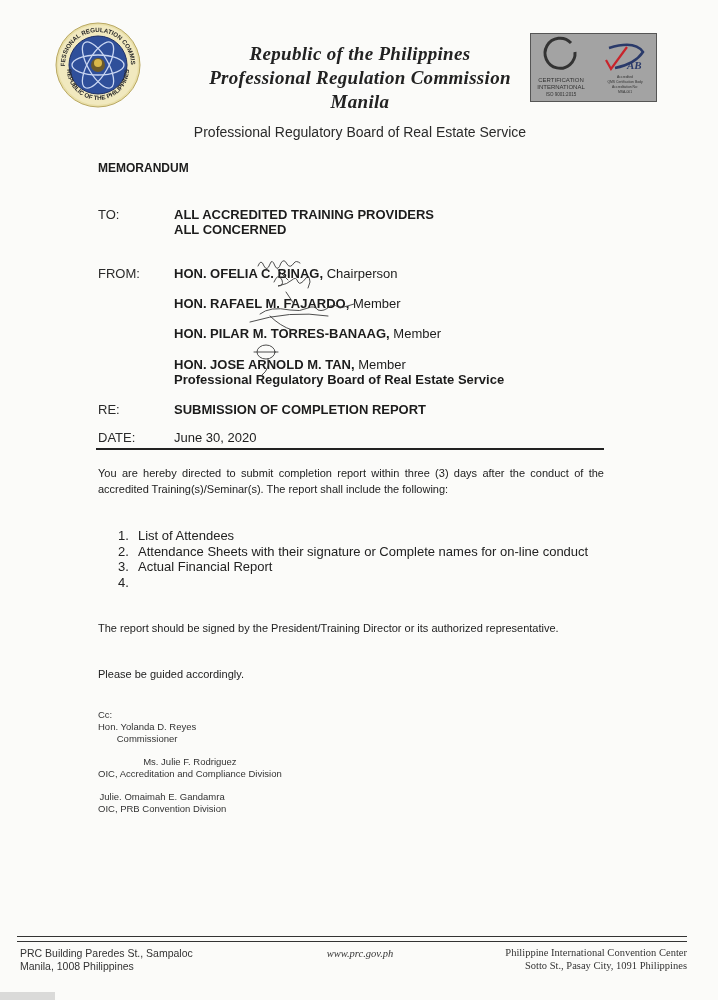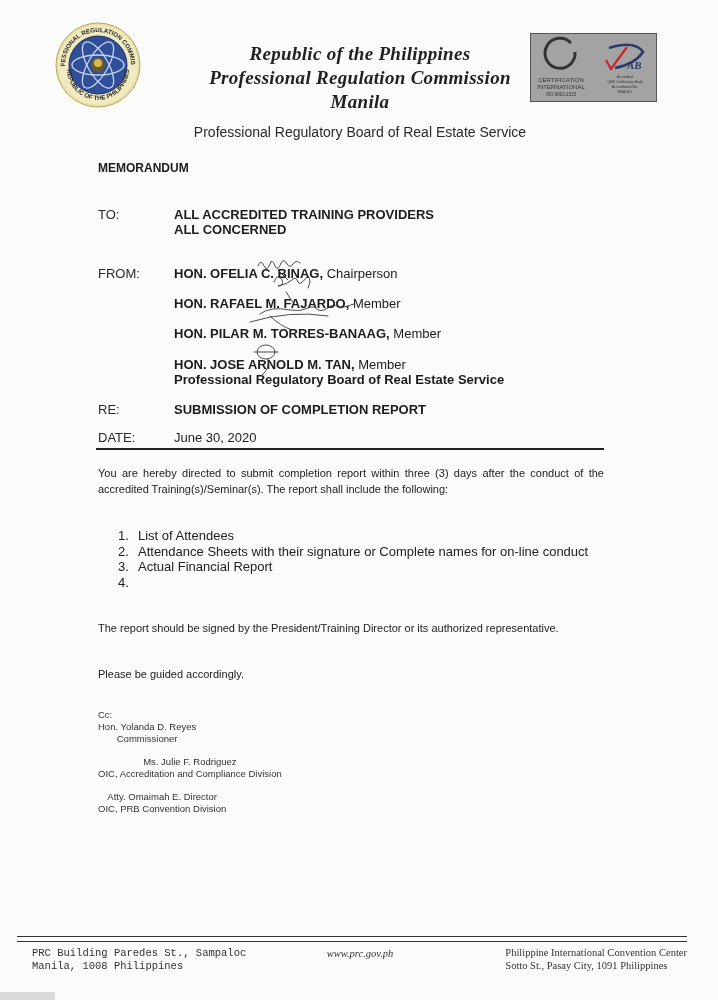--- a/index.html
+++ b/index.html
@@ -39,23 +39,23 @@
   .para { left: 98px; width: 506px; font-size: 11px; line-height: 16px; text-align: justify; color: #222; }
   .list { left: 118px; width: 486px; font-size: 13px; line-height: 15.5px; margin: 0; padding: 0; list-style: none; color: #222; }
   .list li { position: relative; padding-left: 20px; text-align: justify; }
   .list li .num { position: absolute; left: 0; top: 0; }
 
   .cc { left: 98px; font-size: 9.5px; line-height: 12px; color: #333; text-align: center; }
 
   
   .f-rule1 { left: 17px; top: 936px; width: 670px; border-top: 1.6px solid #333; }
   .f-rule2 { left: 17px; top: 941px; width: 670px; border-top: 1px solid #333; }
-  .f-left { left: 20px; top: 947px; font-family: Liberation Mono, monospace; font-size: 10.5px; line-height: 12.5px; color: #333; margin-left: 12px; }
+  .f-left { left: 20px; top: 947px; font-family: Liberation Sans, sans-serif; font-size: 10.5px; line-height: 12.5px; color: #333; }
   .f-mid { left: 280px; width: 160px; top: 948px; text-align: center; font-family: "Liberation Serif", serif; font-size: 10.5px; font-style: italic; font-weight: normal; color: #333; }
-  .f-right { right: 31px; top: 947px; font-family: "Liberation Serif", serif; font-size: 10.5px; line-height: 12.5px; color: #333; }
+  .f-right { right: 31px; top: 947px; text-align: right; font-family: "Liberation Serif", serif; font-size: 10.5px; line-height: 12.5px; color: #333; }
   .scan-edge { left: 0; top: 992px; width: 55px; height: 8px; background: #b9b9b9; opacity: 0.5; }
   .sig { pointer-events: none; }
 </style>
 </head>
 <body>
 
 <div class="abs seal">
   <svg width="86" height="86" viewBox="0 0 86 86">
     <circle cx="43" cy="43" r="42" fill="#e9dfa8" stroke="#b9a862" stroke-width="1"></circle>
     <circle cx="43" cy="43" r="40" fill="#f1e9bf"></circle>
@@ -162,21 +162,21 @@
 <div class="abs cc" style="top:709px">Cc:</div>
 <div class="abs cc" style="top:721px">
   <div>Hon. Yolanda D. Reyes</div>
   <div>Commissioner</div>
 </div>
 <div class="abs cc" style="top:756px">
   <div>Ms. Julie F. Rodriguez</div>
   <div>OIC, Accreditation and Compliance Division</div>
 </div>
 <div class="abs cc" style="top:791px">
-  <div>Atty. Omaimah E. Director</div>
+  <div>Julie. Omaimah E. Gandamra</div>
   <div>OIC, PRB Convention Division</div>
 </div>
 
 <div class="abs f-rule1"></div>
 <div class="abs f-rule2"></div>
 <div class="abs f-left">
   <div>PRC Building Paredes St., Sampaloc</div>
   <div>Manila, 1008 Philippines</div>
 </div>
 <div class="abs f-mid">www.prc.gov.ph</div>

